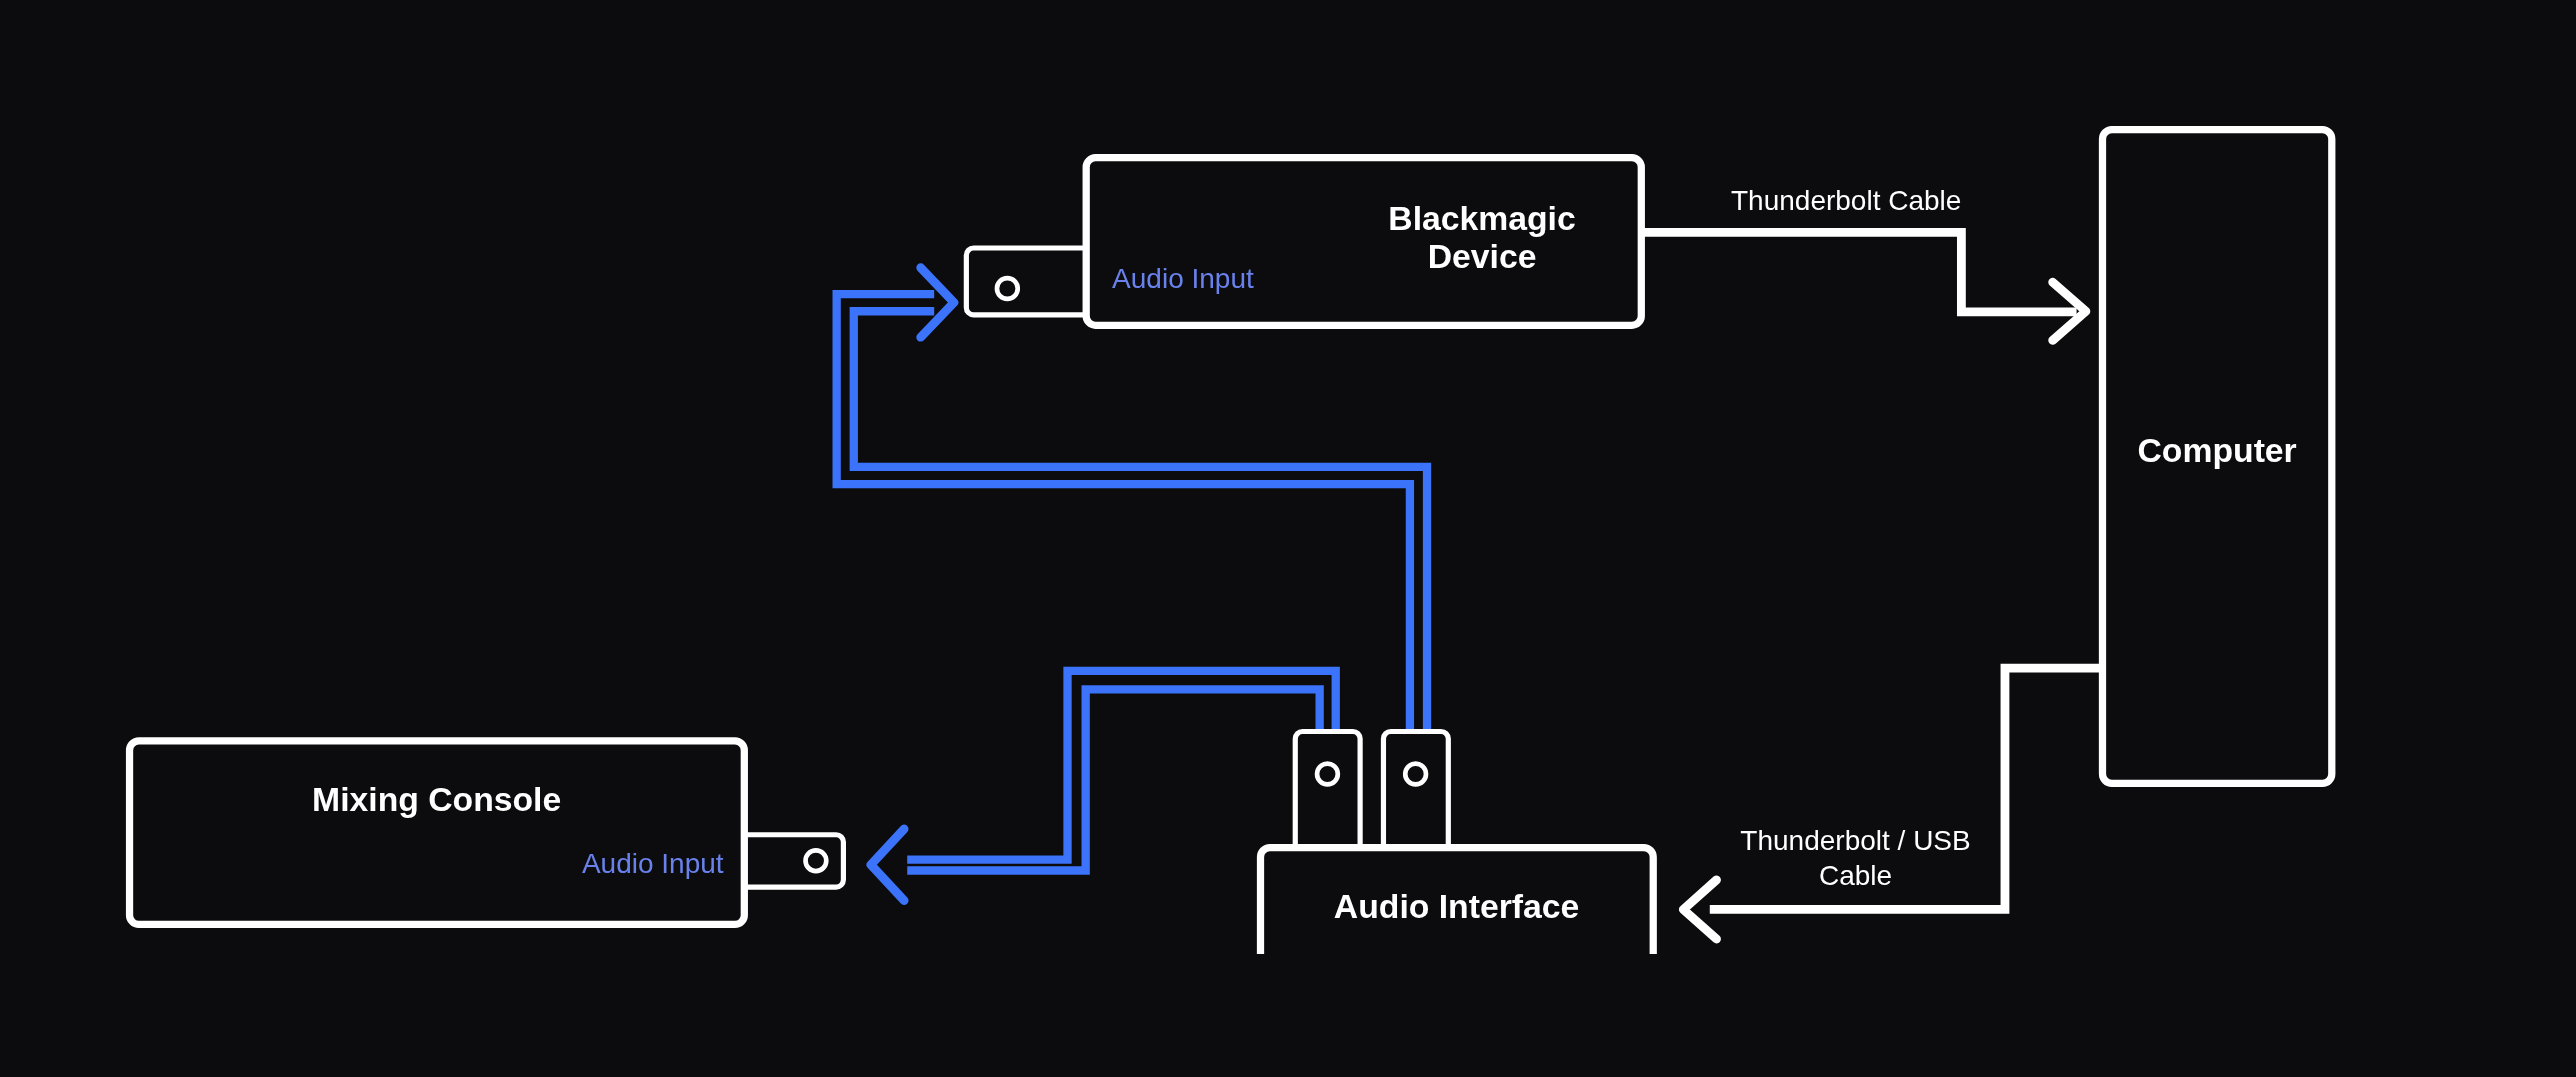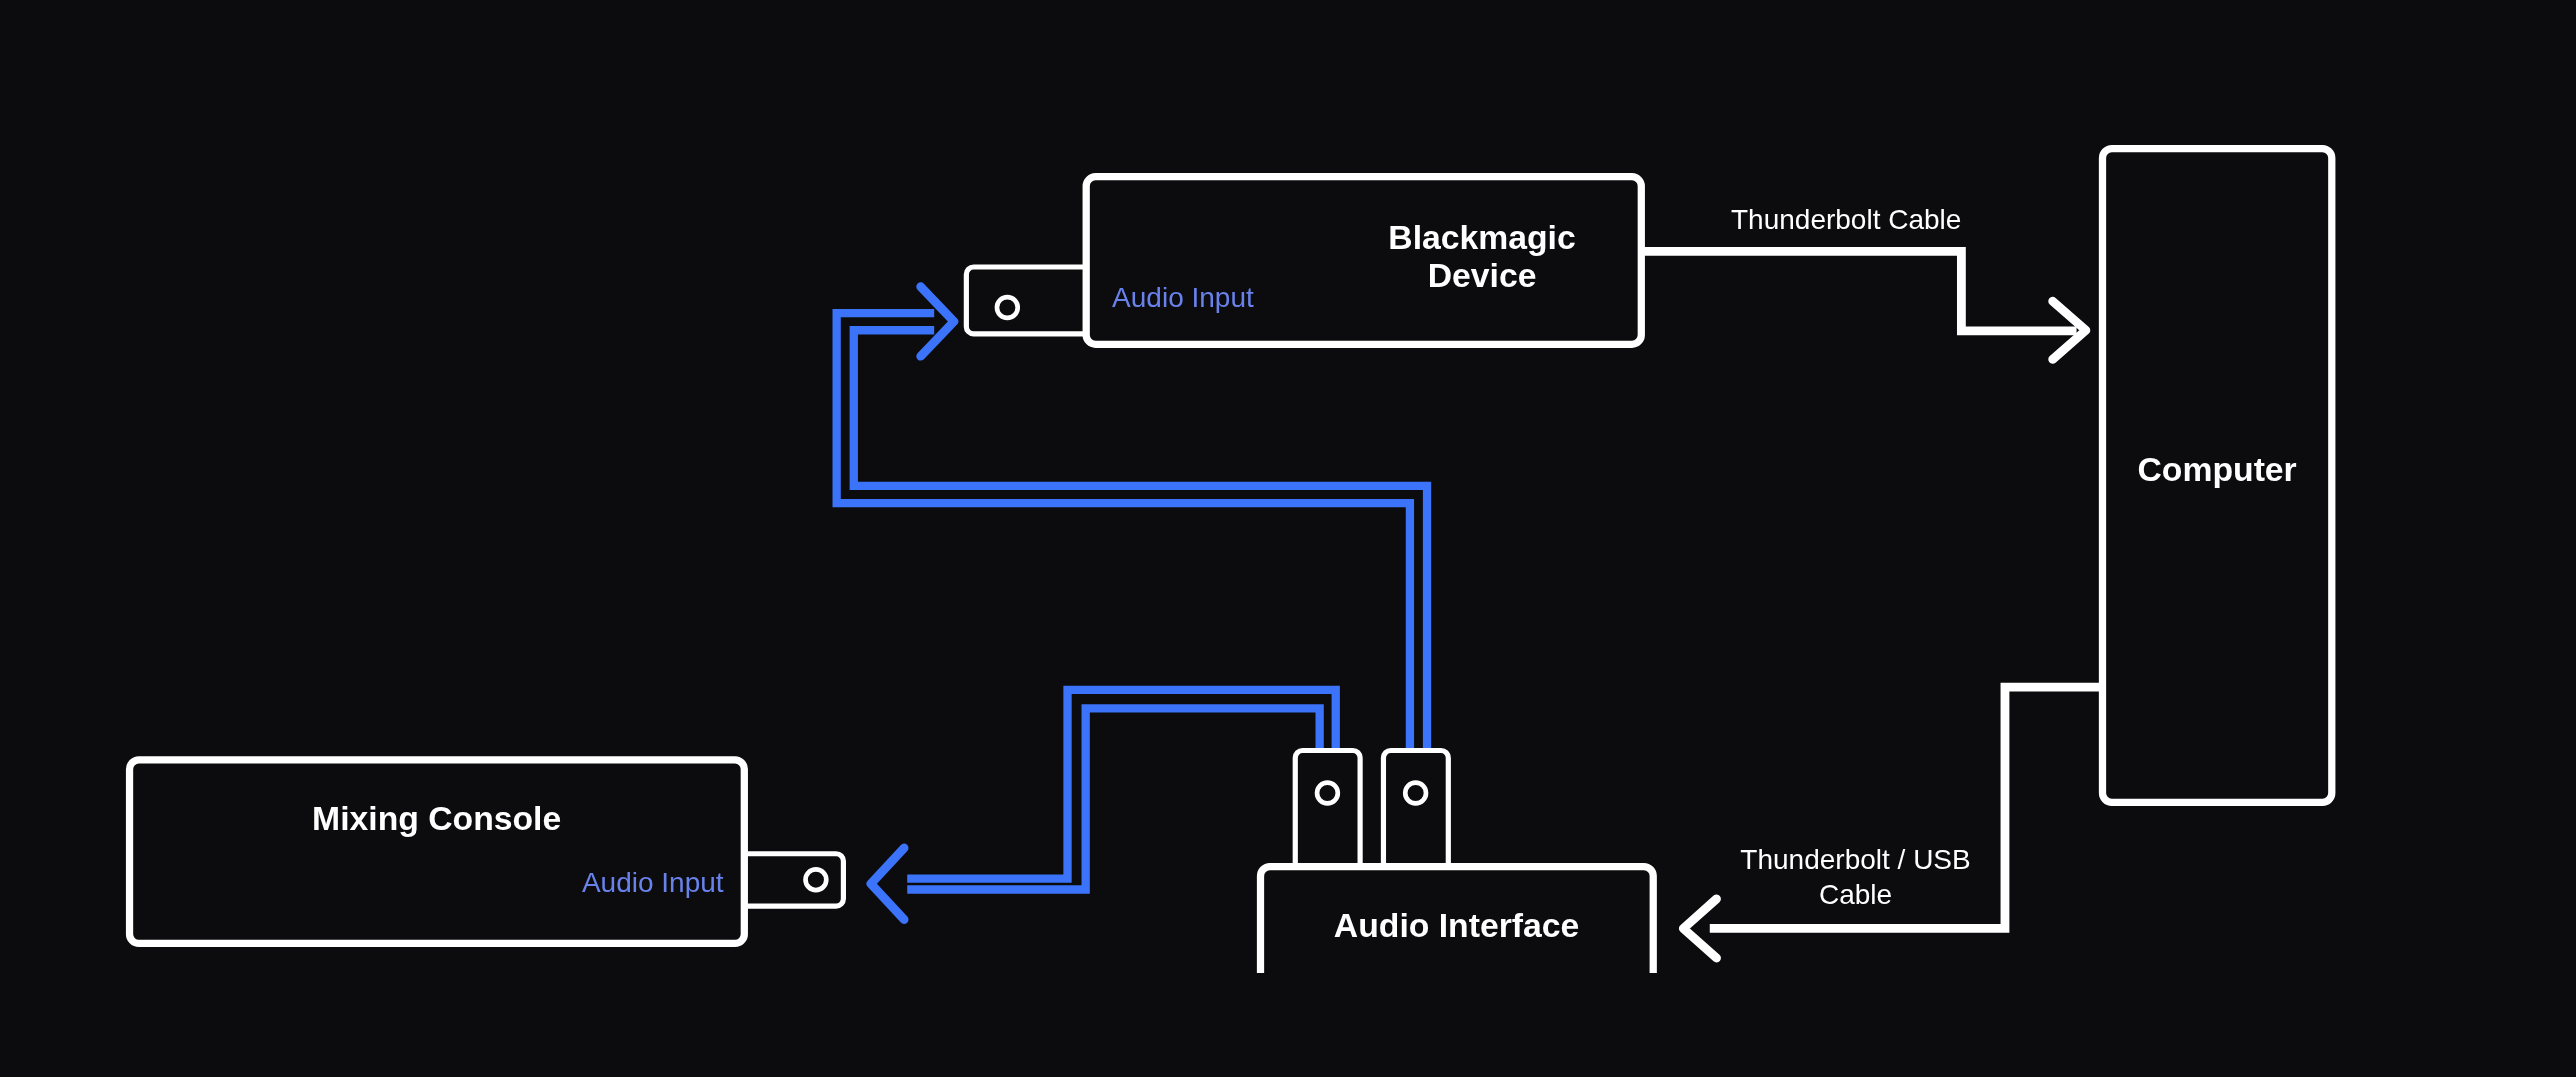--- a/index.html
+++ b/index.html
@@ -7,21 +7,20 @@
     padding: 0;
     background: #0c0c0e;
   }
   .stage {
     position: relative;
     width: 2576px;
     height: 954px;
     background: #0c0c0e;
     overflow: hidden;
     font-family: "Liberation Sans", "DejaVu Sans", sans-serif;
-    margin-top: 19px;
   }
   svg { display: block; position: absolute; left: 0; top: 0; }
 
   .box {
     fill: #0c0c0e;
     stroke: #ffffff;
     stroke-width: 14;
   }
   .port {
     fill: #0c0c0e;

